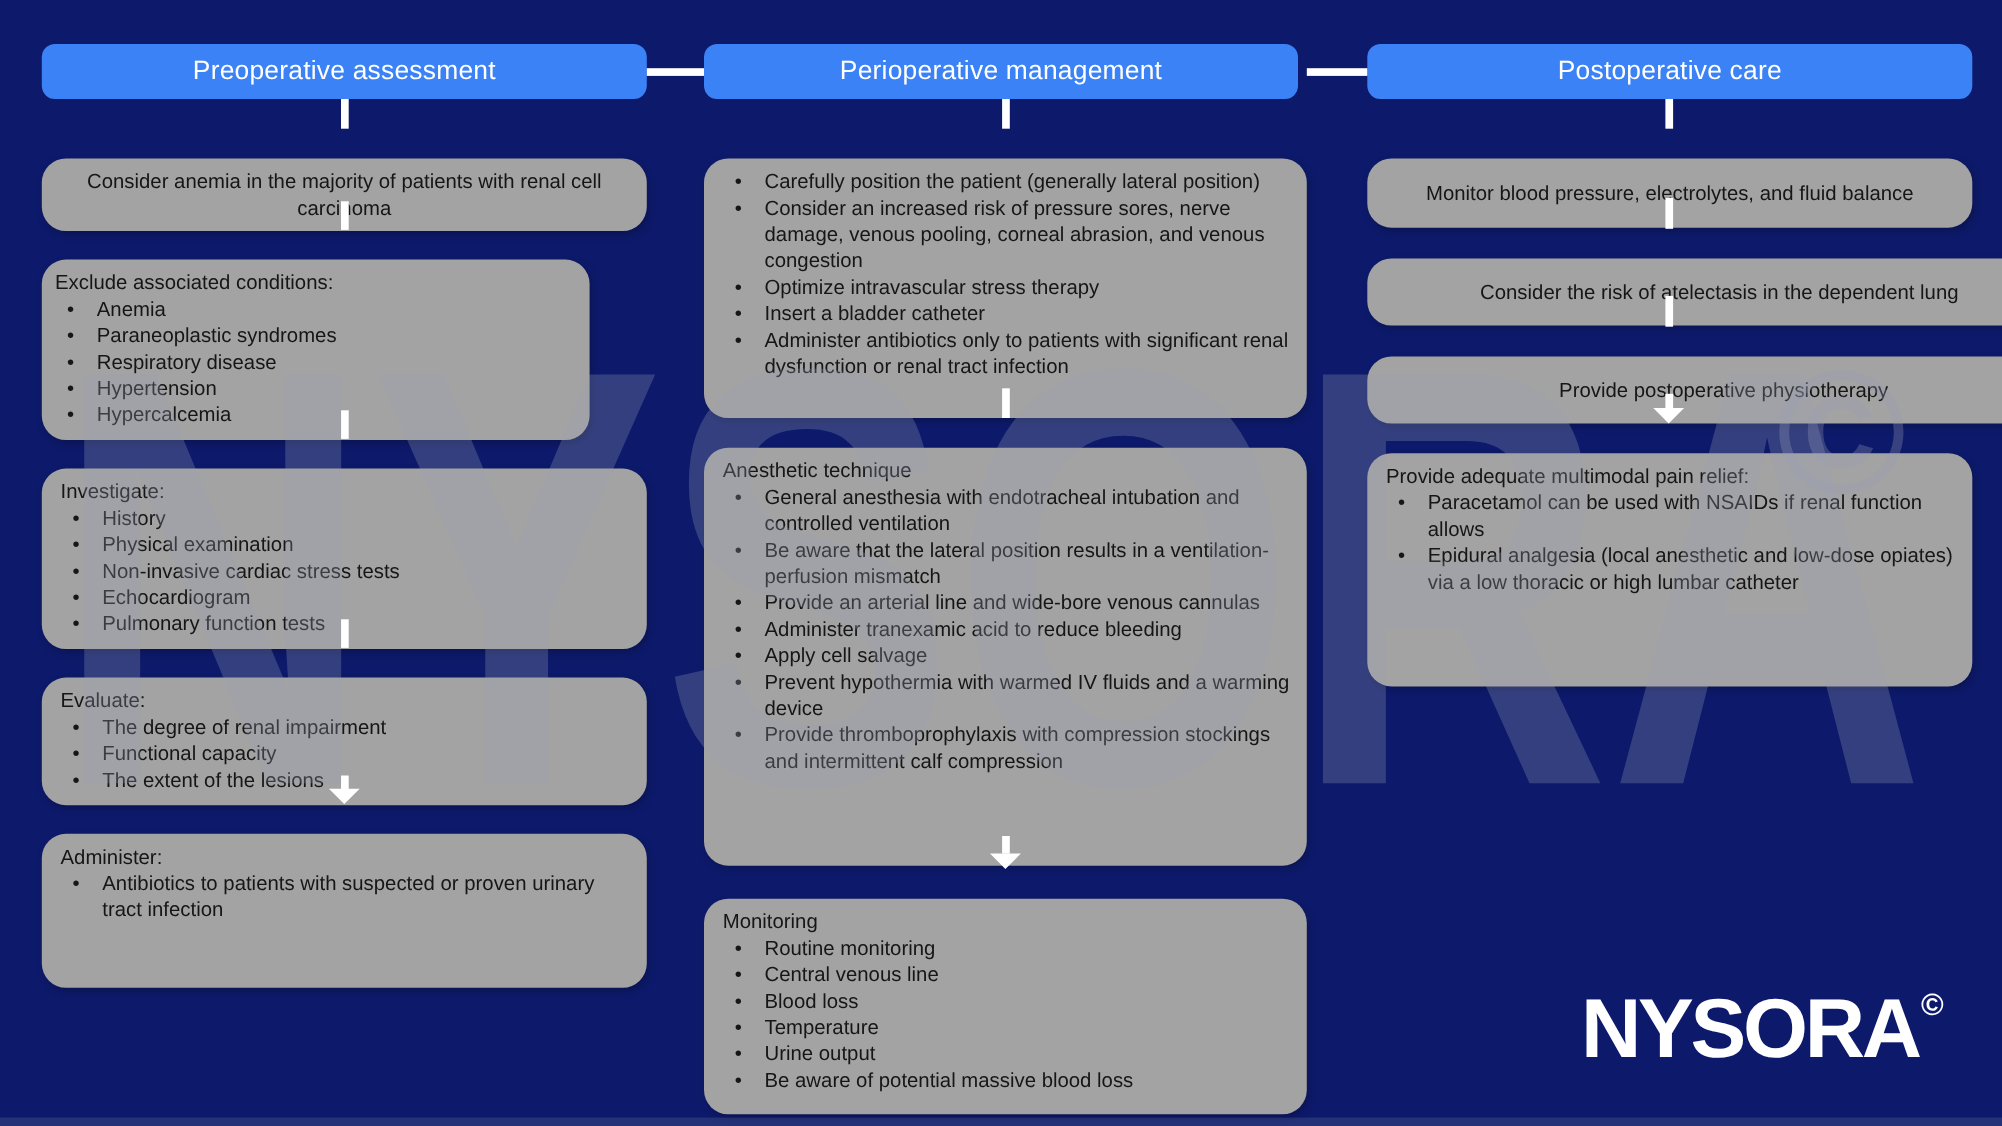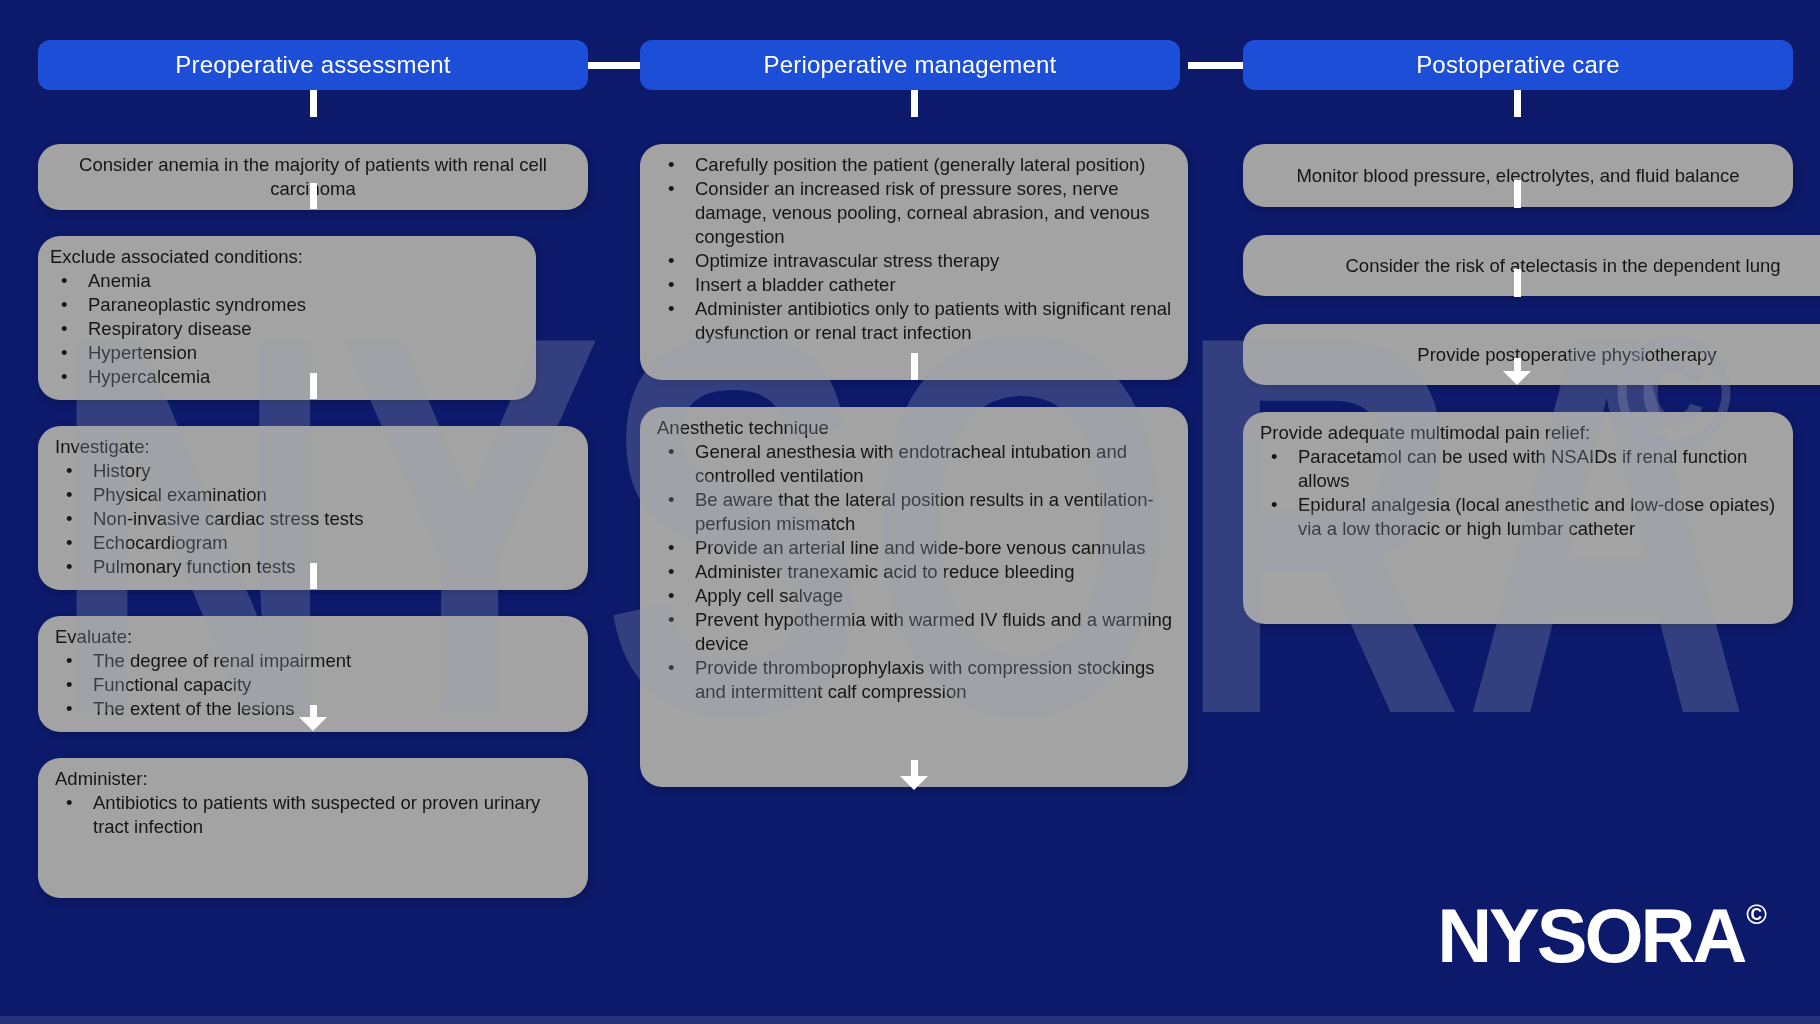--- a/index.html
+++ b/index.html
@@ -12,21 +12,21 @@
     width: 1820px;
     height: 1024px;
     background: #0d1a6b;
     overflow: hidden;
     font-family: "Liberation Sans", sans-serif;
     color: #161616;
   }
   .col-header {
     position: absolute;
     height: 50px;
-    background: #1d4ed8;
+    background: #3b82f6;
     border-radius: 12px;
     color: #ffffff;
     font-size: 24px;
     font-weight: 500;
     display: flex;
     align-items: center;
     justify-content: center;
     letter-spacing: 0.2px;
   }
   .box {
@@ -209,20 +209,31 @@
         <li>Provide an arterial line and wide-bore venous cannulas</li>
         <li>Administer tranexamic acid to reduce bleeding</li>
         <li>Apply cell salvage</li>
         <li>Prevent hypothermia with warmed IV fluids and a warming device</li>
         <li>Provide thromboprophylaxis with compression stockings and intermittent calf compression</li>
       </ul>
   </div>
 
   <div class="vline" style="left:911px; top:760px; height:16px;"></div>
   <div class="arrowhead" style="left:900px; top:776px;"></div>
+  <div class="box box-list" style="left:640px; top:790px; width:548px; min-height:196px;">
+    <div class="box-title">Monitoring</div>
+    <ul>
+        <li>Routine monitoring</li>
+        <li>Central venous line</li>
+        <li>Blood loss</li>
+        <li>Temperature</li>
+        <li>Urine output</li>
+        <li>Be aware of potential massive blood loss</li>
+      </ul>
+  </div>
 
   <div class="vline" style="left:1514px; top:90px; height:27px;"></div>
   <div class="box box-center" style="left:1243px; top:117px; width:550px; height:63px;">
     <div>Monitor blood pressure, electrolytes, and fluid balance</div>
   </div>
 
   <div class="vline" style="left:1514px; top:180px; height:28px;"></div>
   <div class="box box-center" style="left:1243px; top:208px; width:640px; height:61px;">
     <div>Consider the risk of atelectasis in the dependent lung</div>
   </div>

